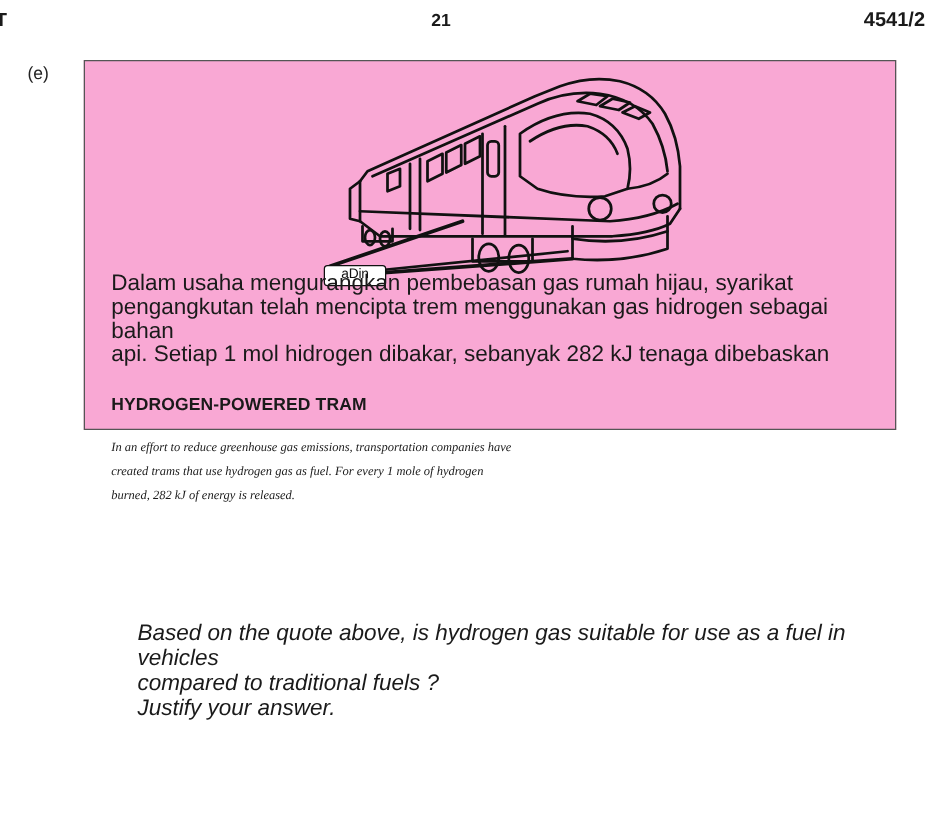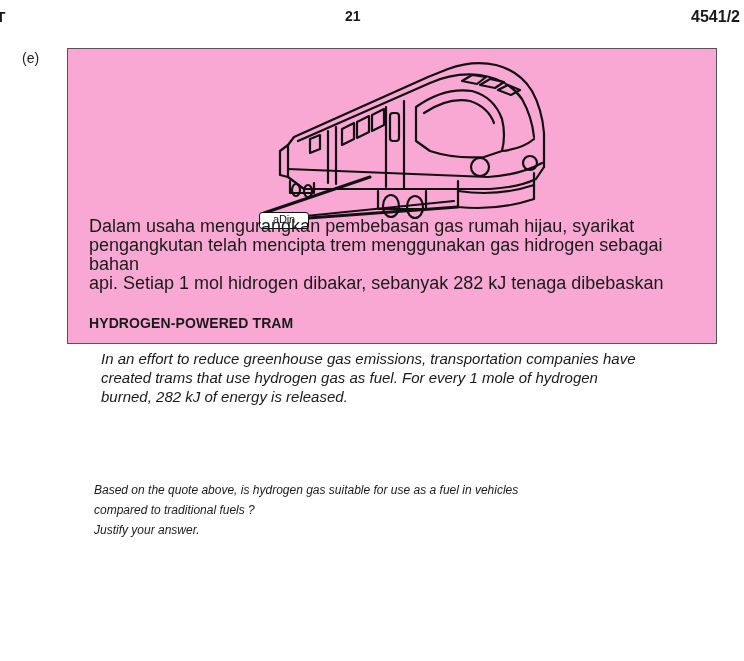--- a/index.html
+++ b/index.html
@@ -117,45 +117,46 @@
     margin: 0 0 22px 0;
     white-space: pre-line;
   }
   .heading-en {
     font-size: 14px;
     font-weight: bold;
     letter-spacing: 0.1px;
     margin: 0 0 18px 0;
   }
   .para-en {
-    font-size: 15px;
+    font-size: 10px;
     line-height: 19px;
     font-style: italic;
-    margin: 12px;
-    white-space: pre-line;
+    margin: 0;
+    white-space: pre-line;
+    font-family: Liberation Serif, serif;
   }
 
   
   .question-block {
     position: absolute;
     left: 94px;
     top: 480px;
     width: 610px;
   }
   .q-my {
     font-size: 14px;
     line-height: 20px;
     margin: 0 0 27px 0;
     white-space: pre-line;
   }
   .q-en {
-    font-size: 12px;
+    font-size: 18px;
     line-height: 20px;
     font-style: italic;
-    margin: 0;
+    margin: 16px;
     white-space: pre-line;
   }
 </style>
 </head>
 <body>
 
 <div class="page-header">
   <div class="hdr-left">IT</div>
   <div class="hdr-center">21</div>
   <div class="hdr-right">4541/2</div>

